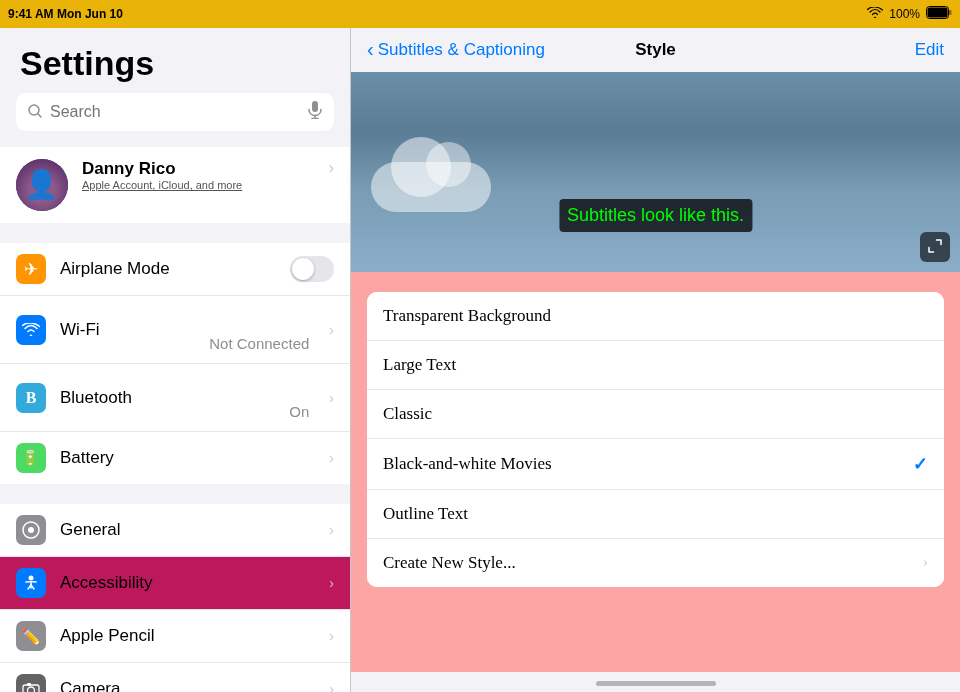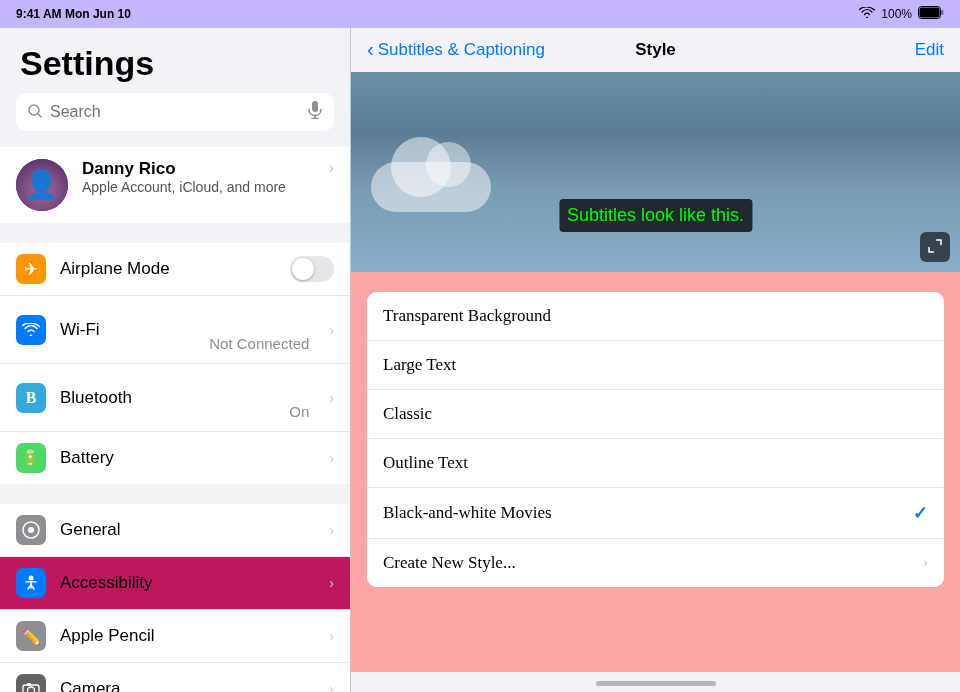--- a/index.html
+++ b/index.html
@@ -9,25 +9,25 @@
       overflow: hidden;
       font-family: -apple-system, 'SF Pro Display', 'Helvetica Neue', Arial, sans-serif;
       background: #e5e5ea;
     }
 
     
     .status-bar {
       position: absolute;
       top: 0; left: 0; right: 0;
       height: 28px;
-      background: #c4b5fd;
+      background: #eab308;
       display: flex;
       align-items: center;
       justify-content: space-between;
-      padding: 0 16px;
+      padding: 0 8px;
       z-index: 10;
     }
     .status-time {
       font-size: 12px;
       font-weight: 600;
       color: #000;
     }
     .status-icons {
       display: flex;
       align-items: center;
@@ -124,22 +124,23 @@
       top: 50%;
       left: 50%;
       transform: translate(-50%, -52%);
     }
     .account-info h3 {
       font-size: 17px;
       font-weight: 600;
       color: #000;
     }
     .account-info p {
-      font-size: 14px;
+      font-size: 11px;
       color: #555;
+      text-decoration: underline;
     }
     .account-chevron {
       margin-left: auto;
       color: #c7c7cc;
       font-size: 16px;
     }
 
     
     .settings-group {
       background: #fff;
@@ -570,25 +571,25 @@
         <div class="style-item">
           <span class="style-item-label">Transparent Background</span>
         </div>
         <div class="style-item">
           <span class="style-item-label">Large Text</span>
         </div>
         <div class="style-item">
           <span class="style-item-label">Classic</span>
         </div>
         <div class="style-item">
-          <span class="style-item-label">Outline Text</span>
-        </div>
-        <div class="style-item">
           <span class="style-item-label">Black-and-white Movies</span>
           <span class="style-item-check">✓</span>
+        </div>
+        <div class="style-item">
+          <span class="style-item-label">Outline Text</span>
         </div>
         <div class="style-item">
           <span class="style-item-label">Create New Style...</span>
           <span class="style-item-chevron">›</span>
         </div>
       </div>
     </div>
 
     <div class="home-indicator">
       <div class="home-bar"></div>

